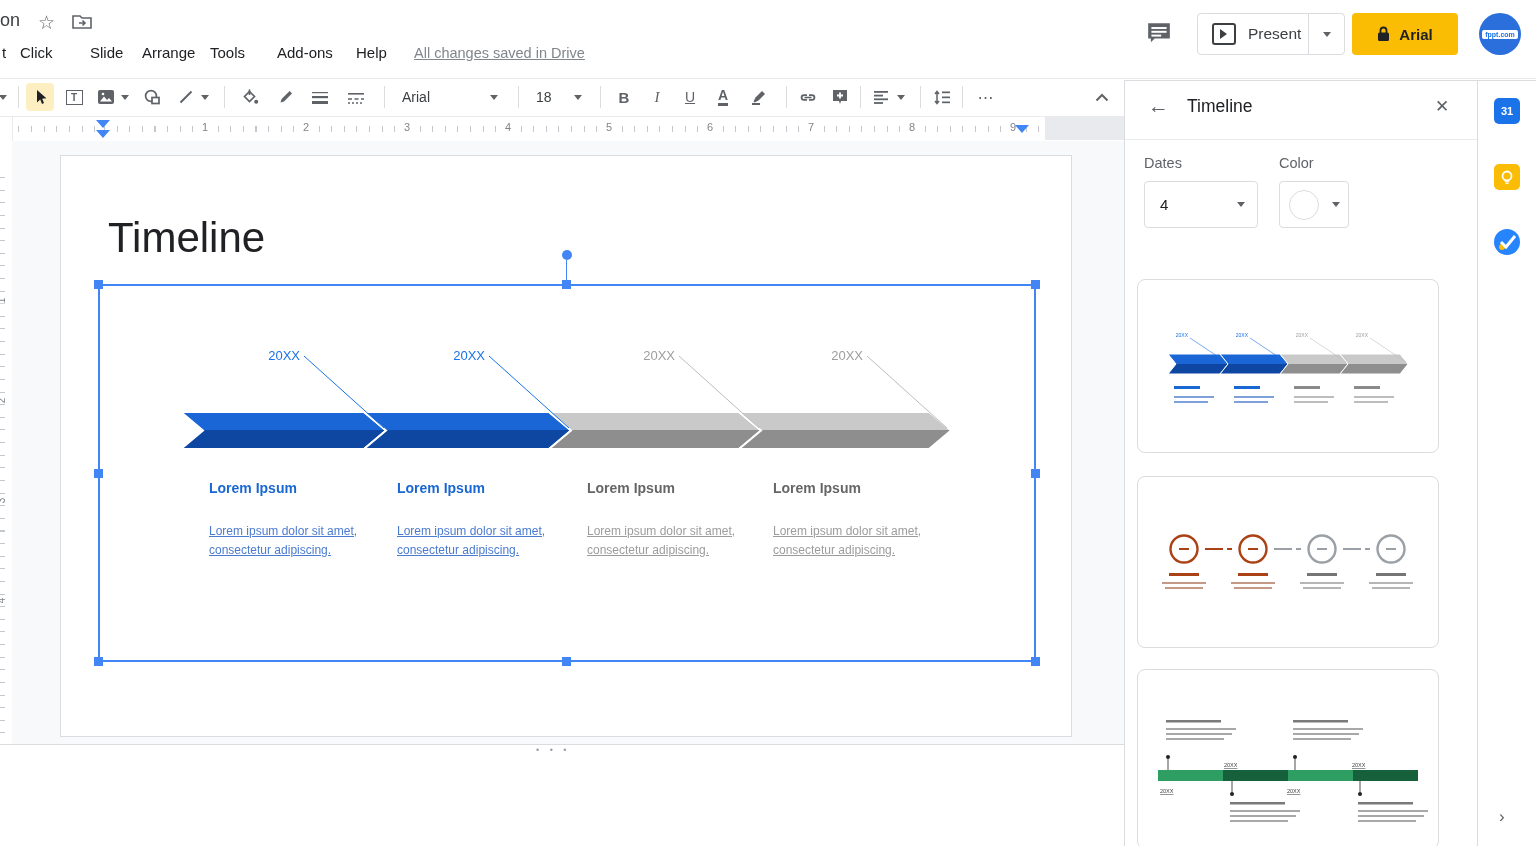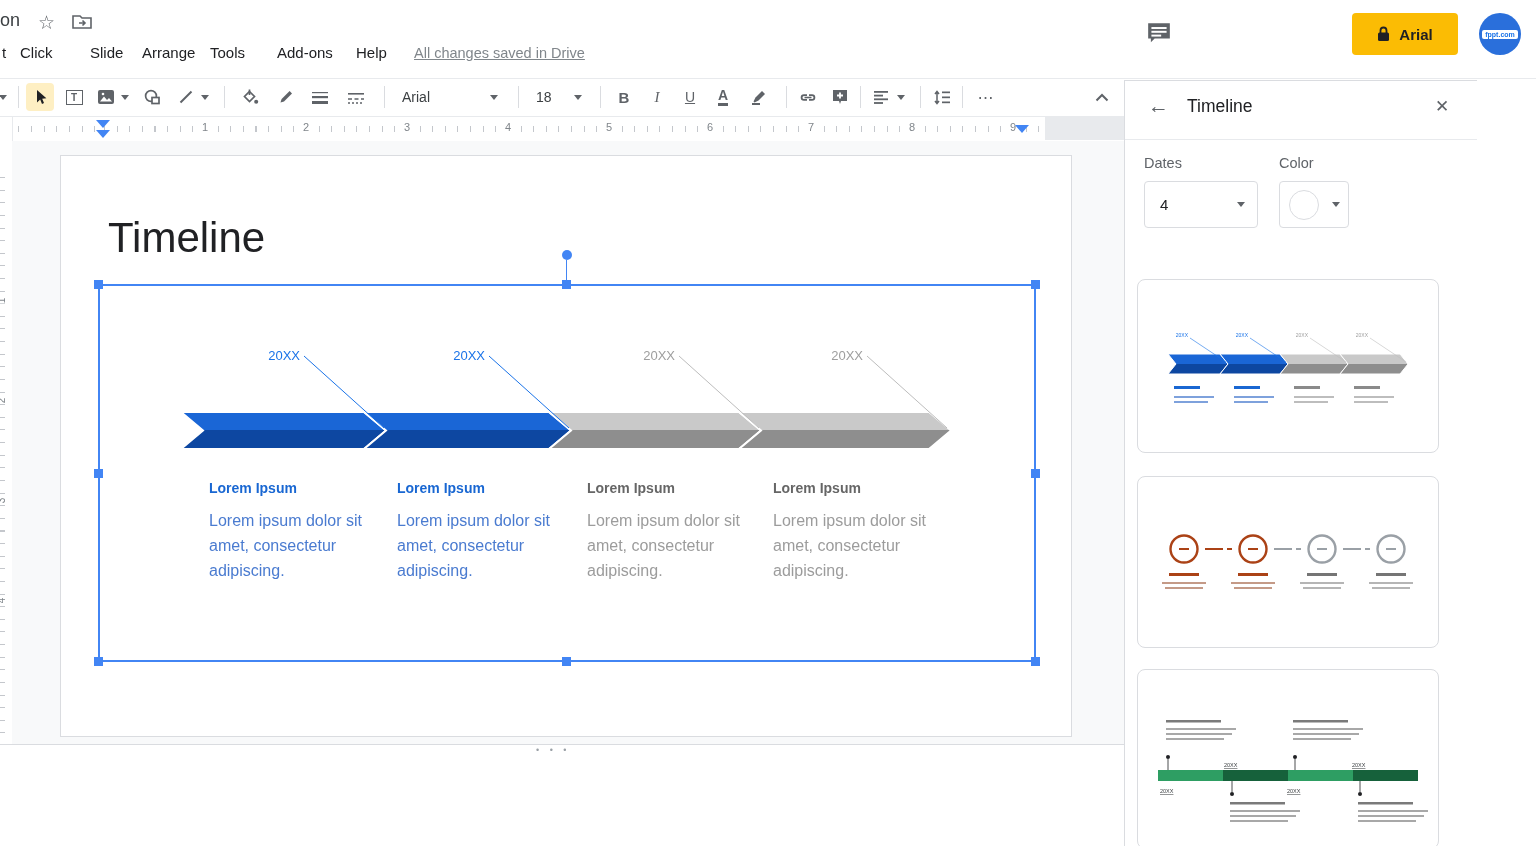--- a/index.html
+++ b/index.html
@@ -52,21 +52,21 @@
   .vruler{position:absolute;left:0;top:117px;width:12px;height:627px;background:#fff;border-right:1px solid #e8eaed;
     background-image:repeating-linear-gradient(to bottom,#c4c7cc 0 1px,transparent 1px 12.625px);background-position-y:60px;background-size:5px 100%;background-repeat:no-repeat;}
   .vnum{position:absolute;left:-1px;font-size:10px;color:#80868b;transform:rotate(-90deg);background:#fff;}
 
   
   .canvas{position:absolute;left:12px;top:141px;width:1112px;height:603px;background:#f8f9fa;}
   .slide{position:absolute;left:48px;top:14px;width:1010px;height:580px;background:#fff;border:1px solid #dadce0;box-sizing:content-box;}
   .slide-title{position:absolute;left:47px;top:58px;font-size:42px;color:#202124;cursor:text;}
   .tl-col{position:absolute;width:172px;top:324px;}
   .tl-head{font-size:14px;font-weight:700;}
-  .tl-body{font-size:16px;line-height:1.55;margin-top:13px;}
+  .tl-body{font-size:12px;line-height:1.55;margin-top:26px;text-decoration:underline;}
   .c-blue .tl-head{color:#1967d2;} .c-blue .tl-body{color:#4a7bd0;}
   .c-gray .tl-head{color:#666666;} .c-gray .tl-body{color:#9c9c9c;}
   .selbox{position:absolute;left:37px;top:128px;width:934px;height:374px;border:2px solid #4285f4;cursor:move;}
   .handle{position:absolute;width:9px;height:9px;background:#4285f4;}
   .rot-line{position:absolute;left:505px;top:104px;width:1px;height:24px;background:#4285f4;}
   .rot-dot{position:absolute;left:501px;top:94px;width:10px;height:10px;border-radius:50%;background:#4285f4;cursor:grab;}
 
   
   .notes-divider{position:absolute;left:0;top:744px;width:1124px;height:1px;background:#dadce0;}
   .notes-dots{position:absolute;left:536px;top:745px;font-size:9px;color:#9aa0a6;letter-spacing:4px;cursor:row-resize;}
@@ -121,20 +121,27 @@
 
     <span class="comment-btn">
       <svg width="26" height="24" viewBox="0 0 24 22">
           <path d="M2 2 H22 V16 H8 L4.5 19.5 V16 H2 Z" fill="#5f6368"></path>
           <rect x="5" y="5.5" width="14" height="1.8" fill="#fff"></rect>
           <rect x="5" y="9" width="14" height="1.8" fill="#fff"></rect>
           <rect x="5" y="12.5" width="9" height="1.8" fill="#fff"></rect>
         </svg>
     </span>
 
+    <div class="present-btn">
+      <span class="present-play"></span>
+      <span class="present-label">Present</span>
+      <span class="present-split">
+          <span class="caret"></span>
+        </span>
+    </div>
 
     <div class="share-btn">
       <svg width="13" height="16" viewBox="0 0 13 16">
           <rect x="1" y="6.5" width="11" height="8.5" rx="1.5" fill="#202124"></rect>
           <path d="M3.5 7 V4.5 A3 3 0 0 1 9.5 4.5 V7" fill="none" stroke="#202124" stroke-width="1.8"></path>
         </svg>
       <span class="share-label">Arial</span>
     </div>
 
     <div class="avatar">
@@ -492,14 +499,33 @@
             <rect x="92" y="150" width="58" height="2" fill="#a8a8a8"></rect>
           <rect x="220" y="132" width="55" height="2.5" fill="#7a7a7a"></rect>
             <rect x="220" y="140" width="70" height="2" fill="#a8a8a8"></rect>
             <rect x="220" y="145" width="66" height="2" fill="#a8a8a8"></rect>
             <rect x="220" y="150" width="58" height="2" fill="#a8a8a8"></rect>
         </g>
       </svg>
     </div>
   </aside>
 
+  <div class="appstrip">
+    <div class="app-ic cal-ic" style="top:17px">
+        <span>31</span>
+      </div>
+    <div class="app-ic keep-ic" style="top:83px">
+      <svg width="14" height="15" viewBox="0 0 14 15">
+          <circle cx="7" cy="6" r="4.5" fill="none" stroke="#fff" stroke-width="1.8"></circle>
+          <rect x="4.7" y="10" width="4.6" height="1.8" fill="#fff"></rect>
+          <rect x="5.4" y="12.4" width="3.2" height="1.4" fill="#fff"></rect>
+        </svg>
+    </div>
+    <div class="app-ic tasks-ic" style="top:148px">
+      <svg width="26" height="26" viewBox="0 0 26 26">
+          <circle cx="8" cy="18" r="3" fill="#fbbc04"></circle>
+          <path d="M7 13 L12 18 L21 7" stroke="#fff" stroke-width="3" fill="none"></path>
+        </svg>
+    </div>
+    <span class="strip-chev">›</span>
+  </div>
 
 </div>
 
 </body></html>

